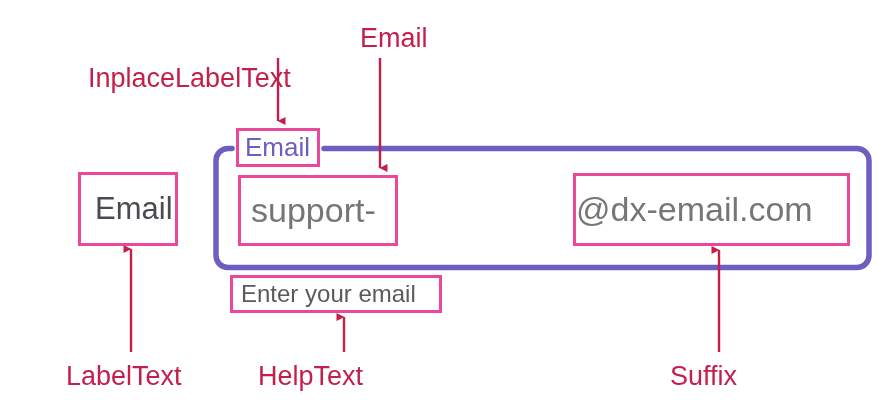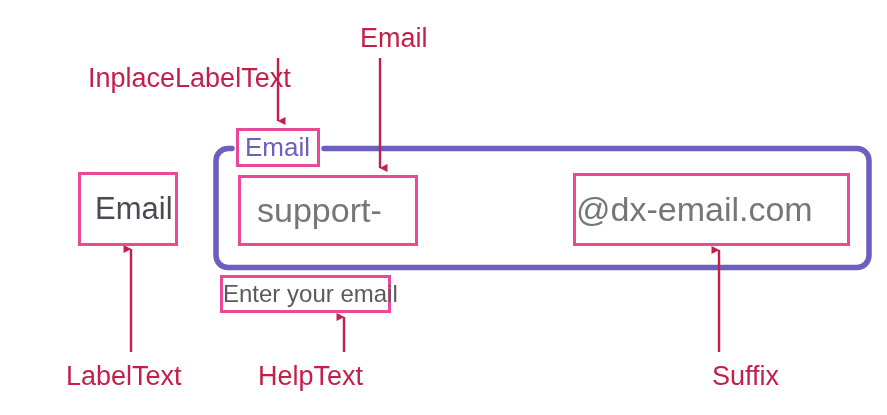--- a/index.html
+++ b/index.html
@@ -66,29 +66,29 @@
     font-size: 34px;
   }
   .help-text {
     color: #5A5A5A;
     font-size: 24px;
   }
 
   
   #labeltext-box   { left: 78px;  top: 172px; width: 100px; height: 74px; padding-left: 14px; }
   #inplace-box     { left: 236px; top: 128px; width: 84px;  height: 39px; padding-left: 6px;  }
-  #prefix-box      { left: 238px; top: 175px; width: 180px; height: 71px; padding-left: 16px; }
+  #prefix-box      { left: 238px; top: 175px; width: 160px; height: 71px; padding-left: 10px; }
   #suffix-box      { left: 573px; top: 173px; width: 277px; height: 73px; }
-  #helptext-box    { left: 220px; top: 275px; width: 171px; height: 38px;  }
+  #helptext-box    { left: 230px; top: 275px; width: 212px; height: 38px; padding-left: 8px;  }
 
   #cap-inplace  { left: 88px;  top: 22px; margin-top: 40px;  }
   #cap-prefix   { left: 360px; top: 22px;  }
   #cap-label    { left: 66px;  top: 360px; }
   #cap-help     { left: 258px; top: 360px; }
-  #cap-suffix   { left: 712px; top: 360px; text-align: center; }
+  #cap-suffix   { left: 670px; top: 360px; text-align: center; }
 </style>
 </head>
 <body>
 
 <div id="stage">
 
   <svg id="svg-layer" viewBox="0 0 887 415" width="887" height="415" xmlns="http://www.w3.org/2000/svg">
 
     <defs>
       <marker id="arrowDown" markerWidth="9" markerHeight="9" refX="4.5" refY="8" orient="auto" markerUnits="userSpaceOnUse">

